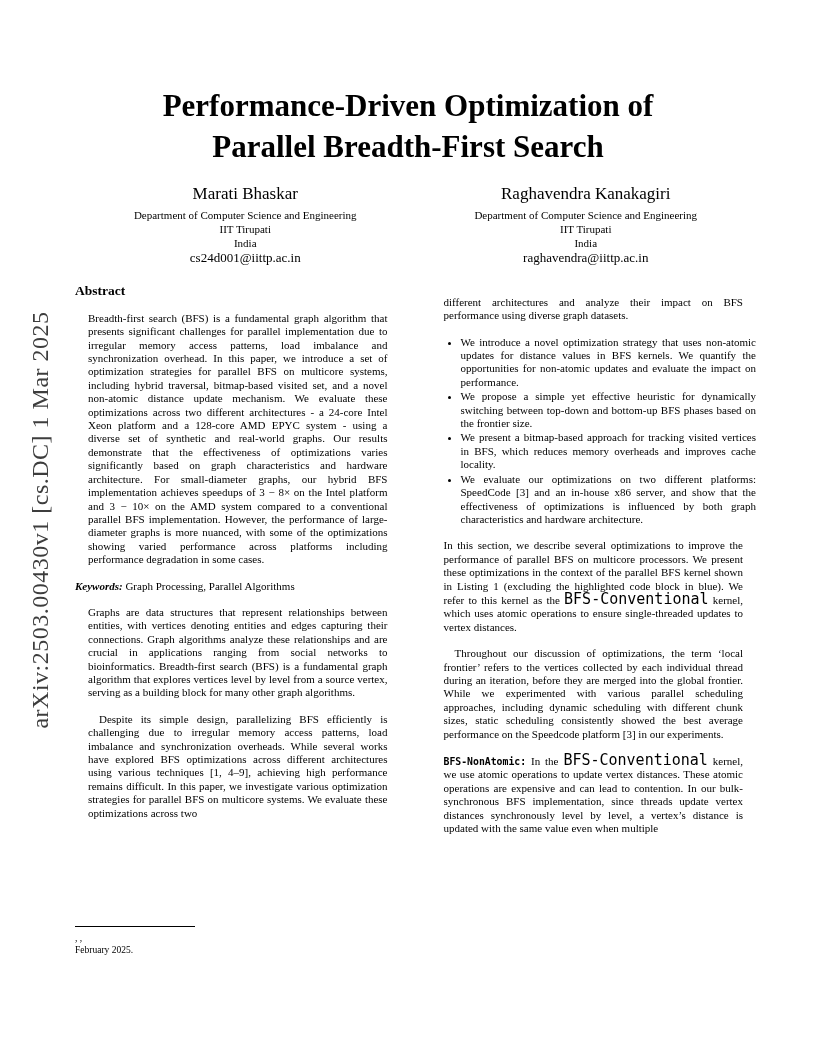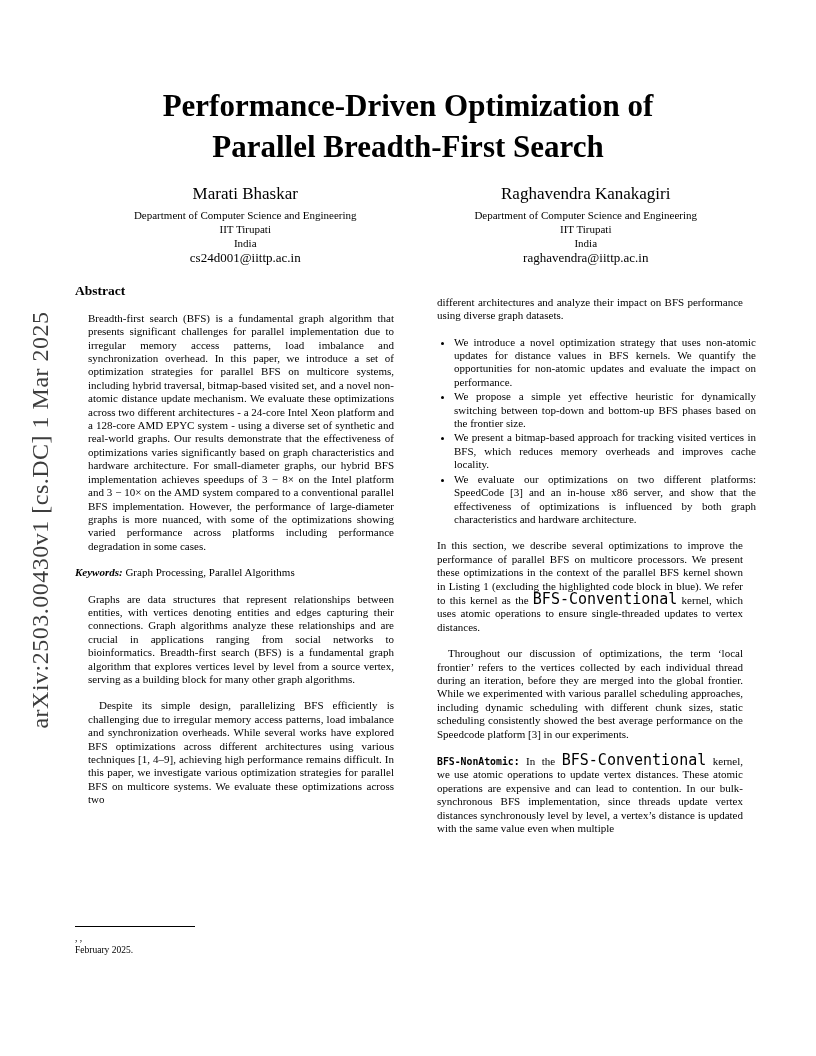--- a/index.html
+++ b/index.html
@@ -38,21 +38,21 @@
     display: flex;
     justify-content: space-around;
     margin: 16px 60px 0 75px;
   }
   .author { text-align: center; }
   .author-name { font-size: 17px; margin-bottom: 4px; }
   .author-line { font-size: 11px; line-height: 14px; }
   .author-email { font-size: 13px; line-height: 15px; }
   .columns {
     display: flex;
-    gap: 17px;
+    gap: 30px;
     margin: 18px 60px 0 75px;
   }
   .col { width: 332px; }
   .body-text {
     font-size: 11px;
     line-height: 13.4px;
     text-align: justify;
     margin: 13px;
   }
   .indent { text-indent: 11px; }

